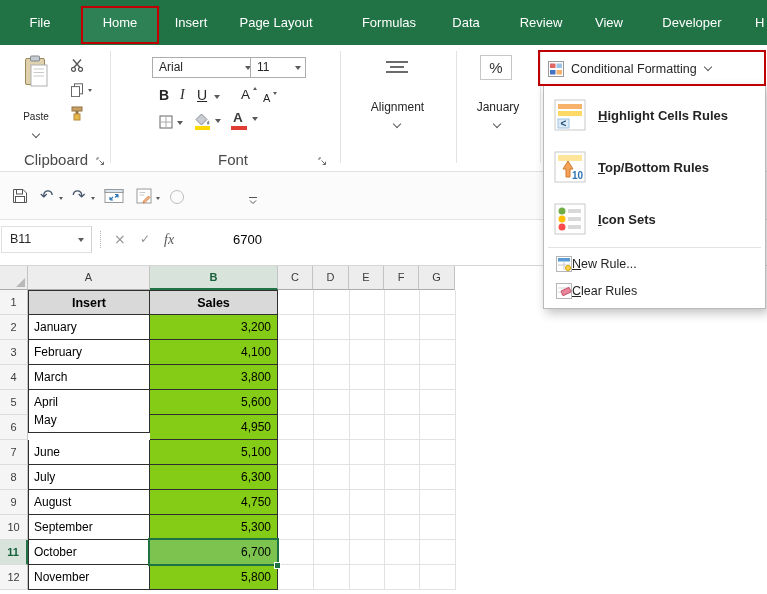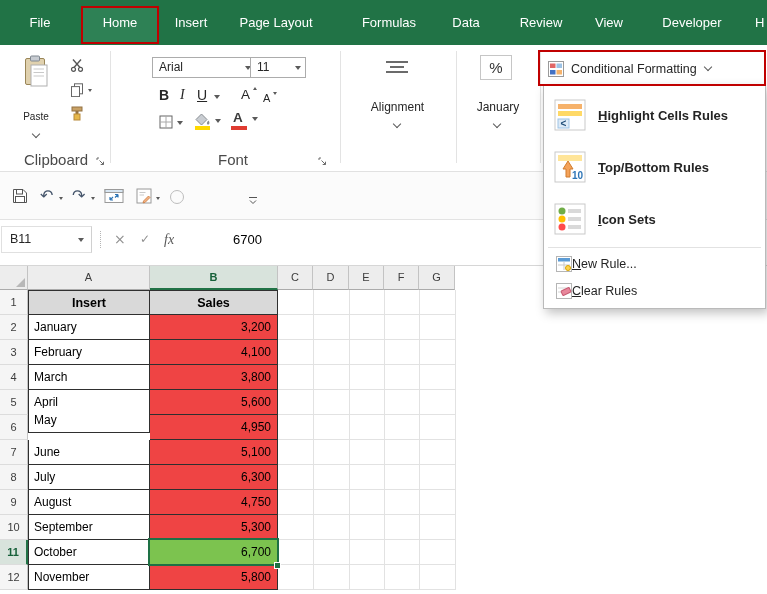--- a/index.html
+++ b/index.html
@@ -58,21 +58,21 @@
   .corner { position:absolute; left:0; top:266px; width:28px; height:24px; background:#EDEDED;
             border-right:1px solid #C3C3C3; border-bottom:1px solid #ABABAB; }
   .cornertri { position:absolute; right:2px; bottom:2px; width:0; height:0;
                border-left:9px solid transparent; border-bottom:9px solid #B8B8B8; }
   .rh { position:absolute; left:0; width:28px; height:25px; background:#F5F5F5; border-right:1px solid #C3C3C3;
         border-bottom:1px solid #DCDCDC; font-size:11px; color:#3C3C3C; text-align:center; line-height:24px; }
   .rh.selh { background:#D8E3DC; border-right:2px solid #217346; color:#17613A; font-weight:bold; }
   .ca { position:absolute; left:28px; width:122px; height:25px; background:#fff; border-left:1px solid #2F2F2F;
         border-right:1px solid #2F2F2F; border-bottom:1px solid #2F2F2F; font-size:12px; color:#000;
         line-height:24px; padding-left:5px; white-space:nowrap; overflow:hidden; }
-  .cb { position:absolute; left:150px; width:128px; height:25px; background:#ef4444;
+  .cb { position:absolute; left:150px; width:128px; height:25px; background:#84cc16;
         border-right:1px solid #2F2F2F; border-bottom:1px solid #2F2F2F; font-size:12px; color:#000;
         line-height:24px; text-align:right; padding-right:6px; }
   .hdrcell { background:#D9D9D9; font-weight:bold; text-align:center; padding:0 !important;
              border-top:1px solid #2F2F2F; font-size:12.5px; }
   .glv { position:absolute; width:1px; top:290px; height:300px; background:#E2E2E2; }
   .glh { position:absolute; height:1px; left:278px; width:177px; background:#E2E2E2; }
   .selbox { position:absolute; left:148px; top:538px; width:131px; height:28px;
             border:2px solid #1E7145; pointer-events:none; z-index:5; }
   .fillhandle { position:absolute; left:274px; top:562px; width:7px; height:7px; background:#1E7145;
                 border:1px solid #fff; z-index:6; }

